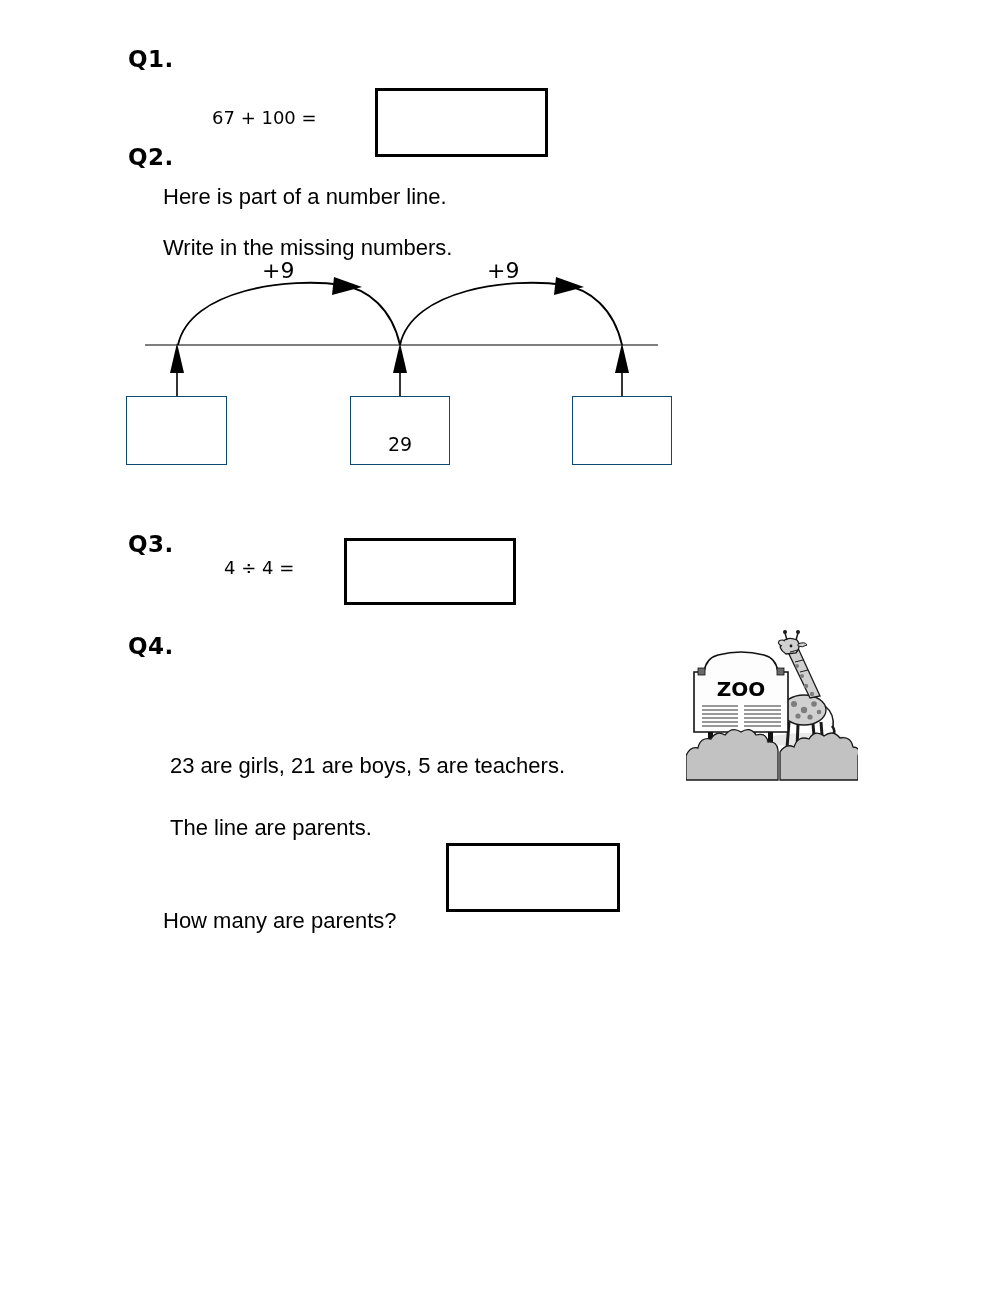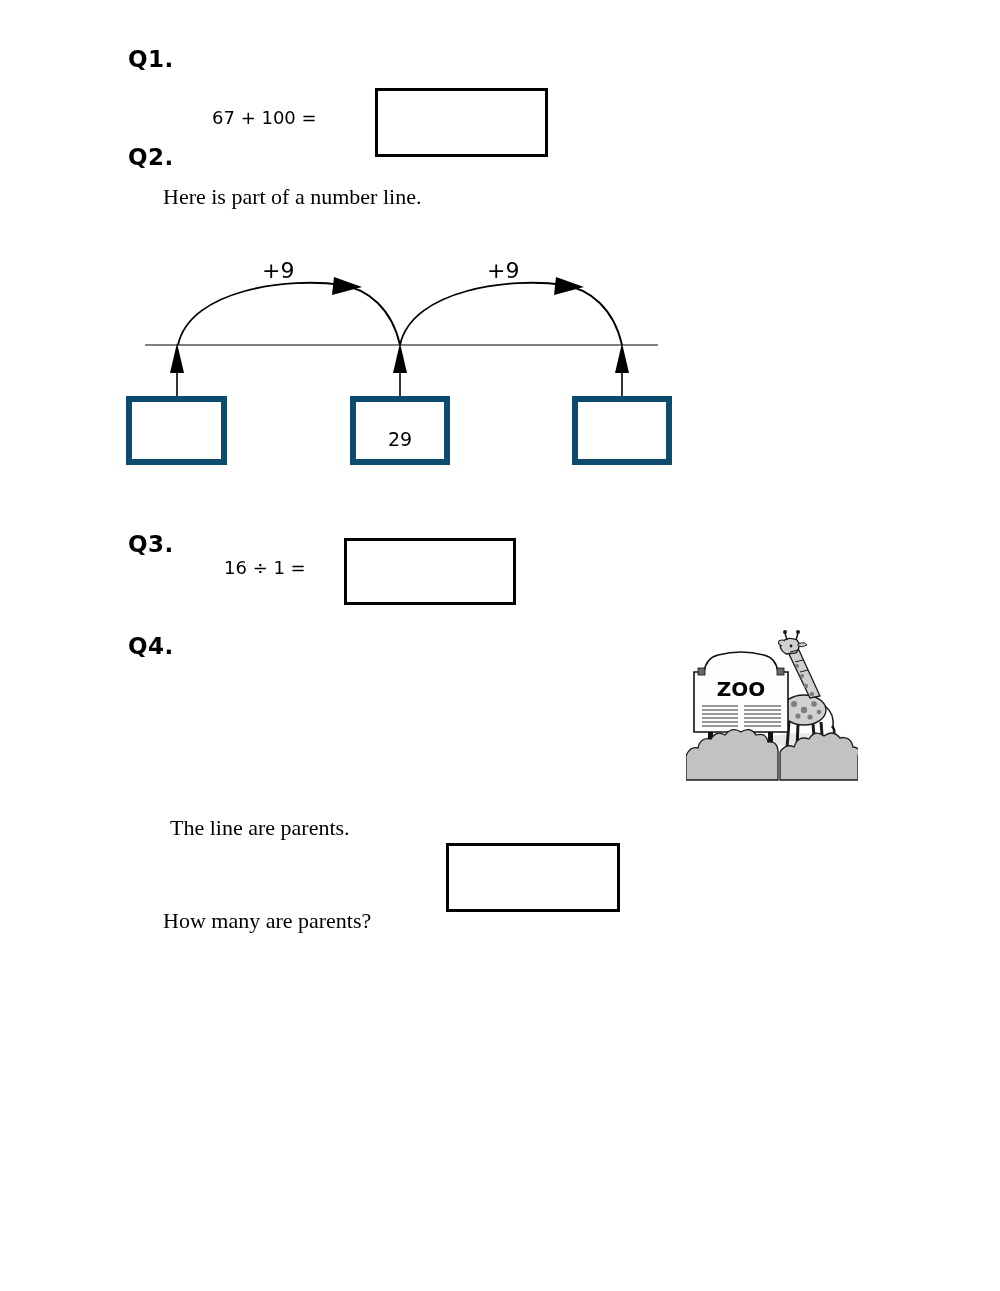--- a/index.html
+++ b/index.html
@@ -23,41 +23,41 @@
   .qlabel {
     position: absolute;
     font-family: "DejaVu Sans", sans-serif;
     font-weight: bold;
     font-size: 23px;
     letter-spacing: 0.5px;
     white-space: nowrap;
   }
   .body-text {
     position: absolute;
-    font-family: Liberation Serif, serif;
+    font-family: Liberation Sans, sans-serif;
     font-size: 22px;
     white-space: nowrap;
   }
   .sum-text {
     position: absolute;
     font-family: "DejaVu Sans", sans-serif;
     font-size: 18px;
     white-space: nowrap;
   }
   
   .answer-box {
     position: absolute;
     background: #ffffff;
     border: 3px solid #000000;
     box-sizing: border-box;
   }
   .nl-box {
     position: absolute;
     background: #ffffff;
-    border: 6px solid #0c4a6e;
+    border: 1px solid #0c4a6e;
     box-sizing: border-box;
   }
   .nl-box-value {
     position: absolute;
     left: 0;
     right: 0;
     bottom: 9px;
     text-align: center;
     font-family: "DejaVu Sans", sans-serif;
     font-size: 19px;
@@ -91,20 +91,21 @@
   <div class="sum-text" style="left:212px; top:107px;">67 + 100 =</div>
 
   <div class="answer-box" style="left:375px; top:88px; width:173px; height:69px;">
     <div class="nl-box-value" style="bottom:auto; top:18px;"></div>
   </div>
 
   <div class="qlabel" style="left:128px; top:144px;">Q2.</div>
 
   <div class="body-text" style="left:163px; top:184px;">Here is part of a number line.</div>
 
+  <div class="body-text" style="left:163px; top:235px;">Write in the missing numbers.</div>
 
   <div class="plus-label" style="left:262px; top:258px;">+9</div>
   <div class="plus-label" style="left:487px; top:258px;">+9</div>
 
   <svg id="numberline-svg" width="570" height="150" viewBox="0 0 570 150">
 
     <line x1="35" y1="90" x2="548" y2="90" stroke="#555555" stroke-width="1.6"></line>
 
     <path d="M 68 90 C 80 34, 180 22, 232 30" fill="none" stroke="#000000" stroke-width="1.8"></path>
     <path d="M 232 30 C 258 34, 282 54, 290 90" fill="none" stroke="#000000" stroke-width="1.8"></path>
@@ -131,29 +132,30 @@
   <div class="nl-box" style="left:350px; top:396px; width:100px; height:69px;">
     <div class="nl-box-value">29</div>
   </div>
 
   <div class="nl-box" style="left:572px; top:396px; width:100px; height:69px;">
     <div class="nl-box-value"></div>
   </div>
 
   <div class="qlabel" style="left:128px; top:531px;">Q3.</div>
 
-  <div class="sum-text" style="left:224px; top:557px;">16 ÷ 1 =</div>
+  <div class="sum-text" style="left:224px; top:557px;">4 ÷ 4 =</div>
 
   <div class="answer-box" style="left:344px; top:538px; width:172px; height:67px;">
     <div class="nl-box-value" style="bottom:auto; top:18px;"></div>
   </div>
 
   <div class="qlabel" style="left:128px; top:633px;">Q4.</div>
 
 
+  <div class="body-text" style="left:170px; top:753px;">23 are girls, 21 are boys, 5 are teachers.</div>
 
   <div class="body-text" style="left:170px; top:815px;">The line are parents.</div>
 
   <div class="body-text" style="left:163px; top:908px;">How many are parents?</div>
 
   <div class="answer-box" style="left:446px; top:843px; width:174px; height:69px;">
     <div class="nl-box-value" style="bottom:auto; top:18px;"></div>
   </div>
 
   <svg id="zoo-clipart" width="172" height="160" viewBox="0 0 172 160">

